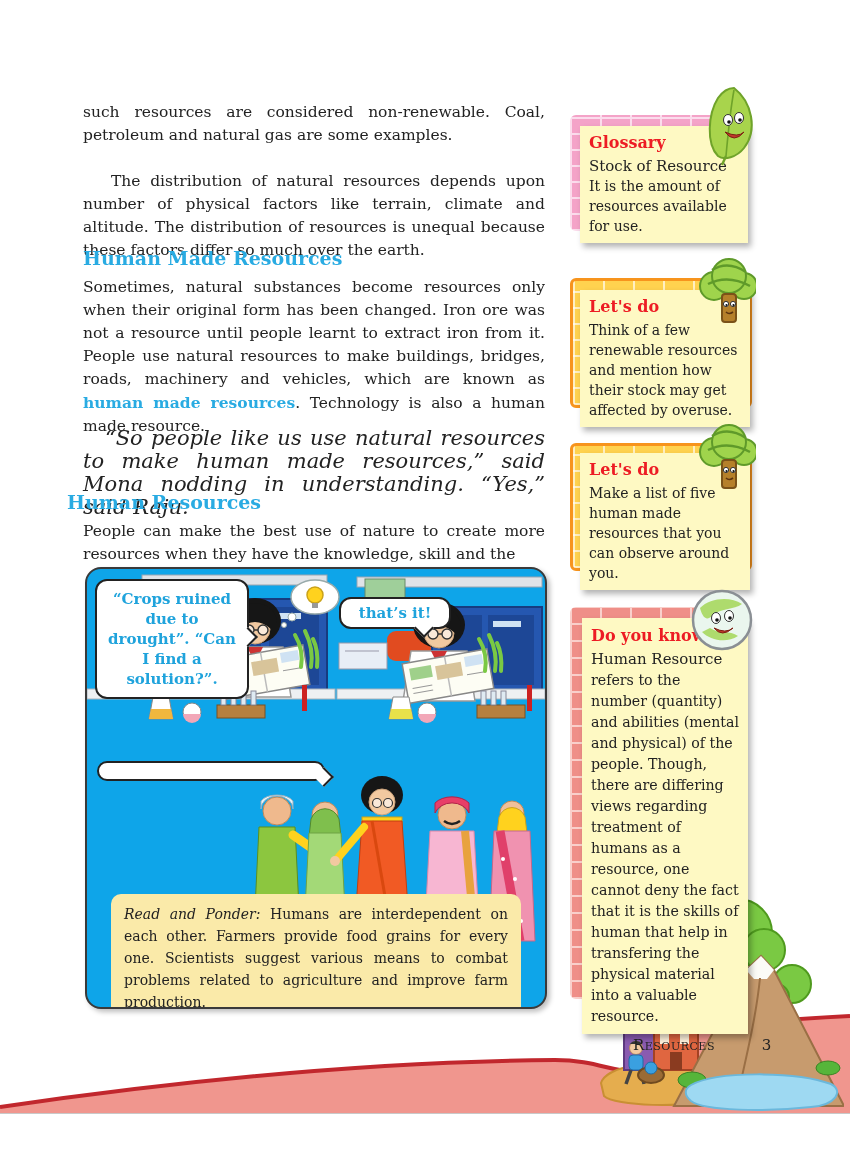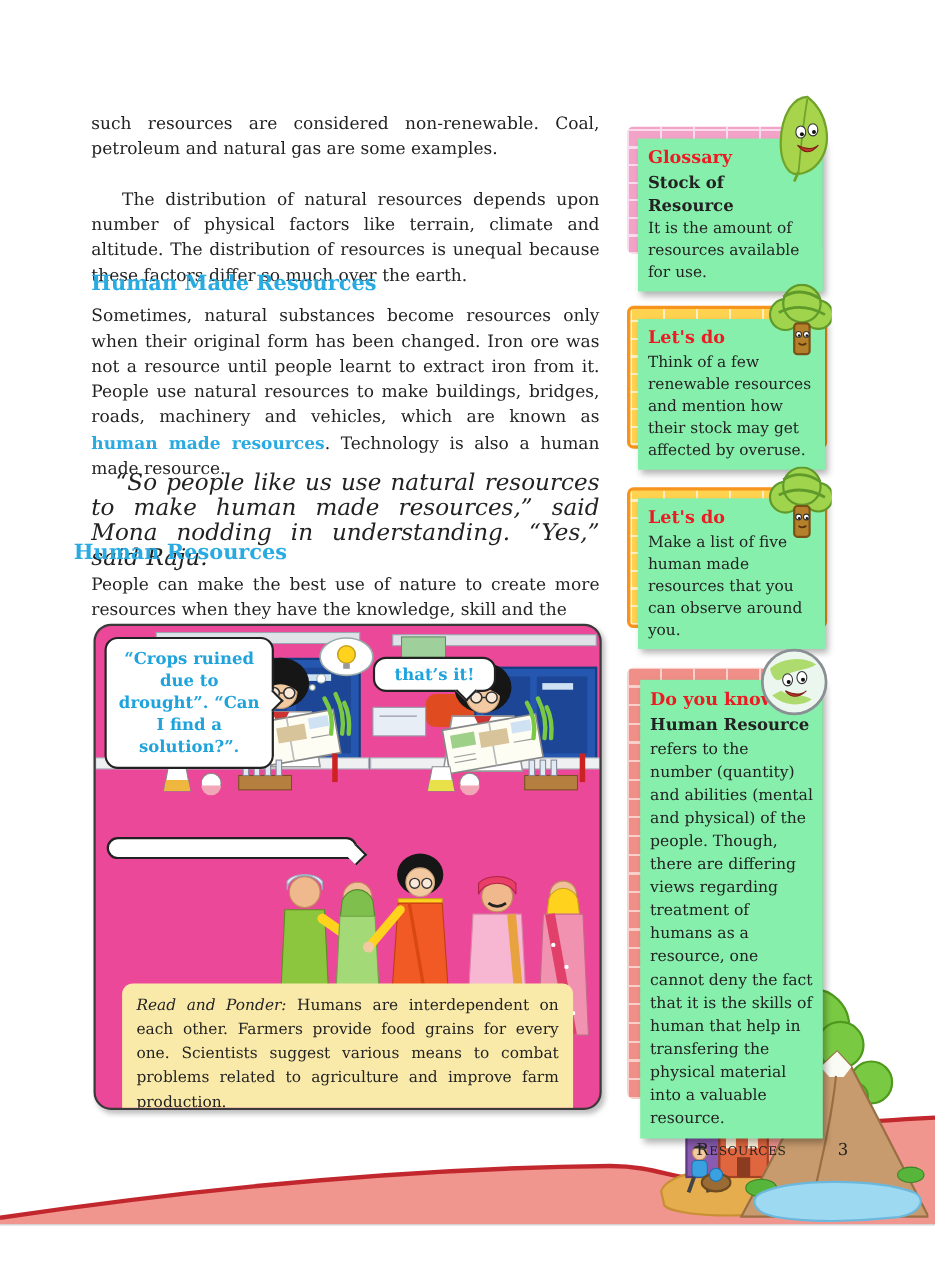--- a/index.html
+++ b/index.html
@@ -14,21 +14,21 @@
   
   .blk{position:absolute;margin:0;}
   p.body{font-size:15.5px;line-height:23px;text-align:justify;}
   .indent{text-indent:28px;}
   h2.sect{font-size:19px;font-weight:bold;color:var(--heading-cyan);margin:0;
           font-family:"DejaVu Serif",serif;}
   .quote{font-style:italic;text-indent:22px;font-size:21px;line-height:23px;text-align:justify;}
   .hl{color:var(--heading-cyan);font-weight:bold;}
   
   .comicbox{position:absolute;left:85px;top:567px;width:458px;height:438px;
-            border:2.5px solid #3a3a3a;border-radius:16px;background:#ec4899;
+            border:2.5px solid #3a3a3a;border-radius:16px;background:#0ea5e9;
             box-shadow:3px 3px 5px rgba(0,0,0,.25);overflow:hidden;}
   .comicbox svg{position:absolute;left:0;top:0;}
   .bubble{position:absolute;background:#fff;border:2.5px solid #222;border-radius:12px;
           color:var(--bubble-blue);font-weight:bold;text-align:center;
           font-size:15px;line-height:20px;padding:8px 6px;z-index:5;}
   .bubble .tail{position:absolute;width:12px;height:12px;background:#fff;transform:rotate(45deg);}
   .tail.right{right:-8px;top:42%;border-top:2.5px solid #222;border-right:2.5px solid #222;}
   .tail.br{right:18px;bottom:-8px;border-bottom:2.5px solid #222;border-right:2.5px solid #222;}
   .ponder{position:absolute;left:24px;top:325px;width:384px;background:var(--ponder-bg);
           border-radius:10px;padding:9px 13px;font-size:14px;line-height:22px;
@@ -41,24 +41,24 @@
       repeating-linear-gradient(90deg, #fbdcec 0 2px, transparent 2px 30px),
       var(--pink-brick);}
   .brick.yellow{border:3px solid var(--yellow-border);background:
       repeating-linear-gradient(0deg, rgba(255,255,255,.65) 0 2px, transparent 2px 16px),
       repeating-linear-gradient(90deg, rgba(255,255,255,.65) 0 2px, transparent 2px 30px),
       var(--yellow-brick);}
   .brick.red{background:
       repeating-linear-gradient(0deg, #f9d0cb 0 2px, transparent 2px 17px),
       repeating-linear-gradient(90deg, #f9d0cb 0 2px, transparent 2px 30px),
       var(--red-brick);}
-  .card{position:absolute;background:#86efac;box-shadow:3px 4px 6px rgba(0,0,0,.3);
+  .card{position:absolute;background:#fef9c3;box-shadow:3px 4px 6px rgba(0,0,0,.3);
         padding:7px 9px;font-size:14px;line-height:20px;z-index:3;}
   .card .h{color:var(--sidebar-red);font-weight:bold;font-size:16px;margin:0 0 3px 0;}
-  .card .term{font-weight:bold;font-size:15px;}
+  .card .term{font-weight:normal;font-size:15px;}
   .char{position:absolute;z-index:4;}
   
   .footer-art{position:absolute;left:596px;top:878px;z-index:2;}
   .wave{position:absolute;left:0;top:1000px;z-index:1;}
   .pagefoot{position:absolute;top:1036px;left:633px;z-index:5;font-size:15px;}
   .pagefoot .t{font-variant:small-caps;letter-spacing:.5px;}
   .pagefoot .n{margin-left:42px;}
   .botline{position:absolute;left:0;top:1113px;width:850px;height:1px;background:#c9c9c9;z-index:2;}
 </style>
 </head>

